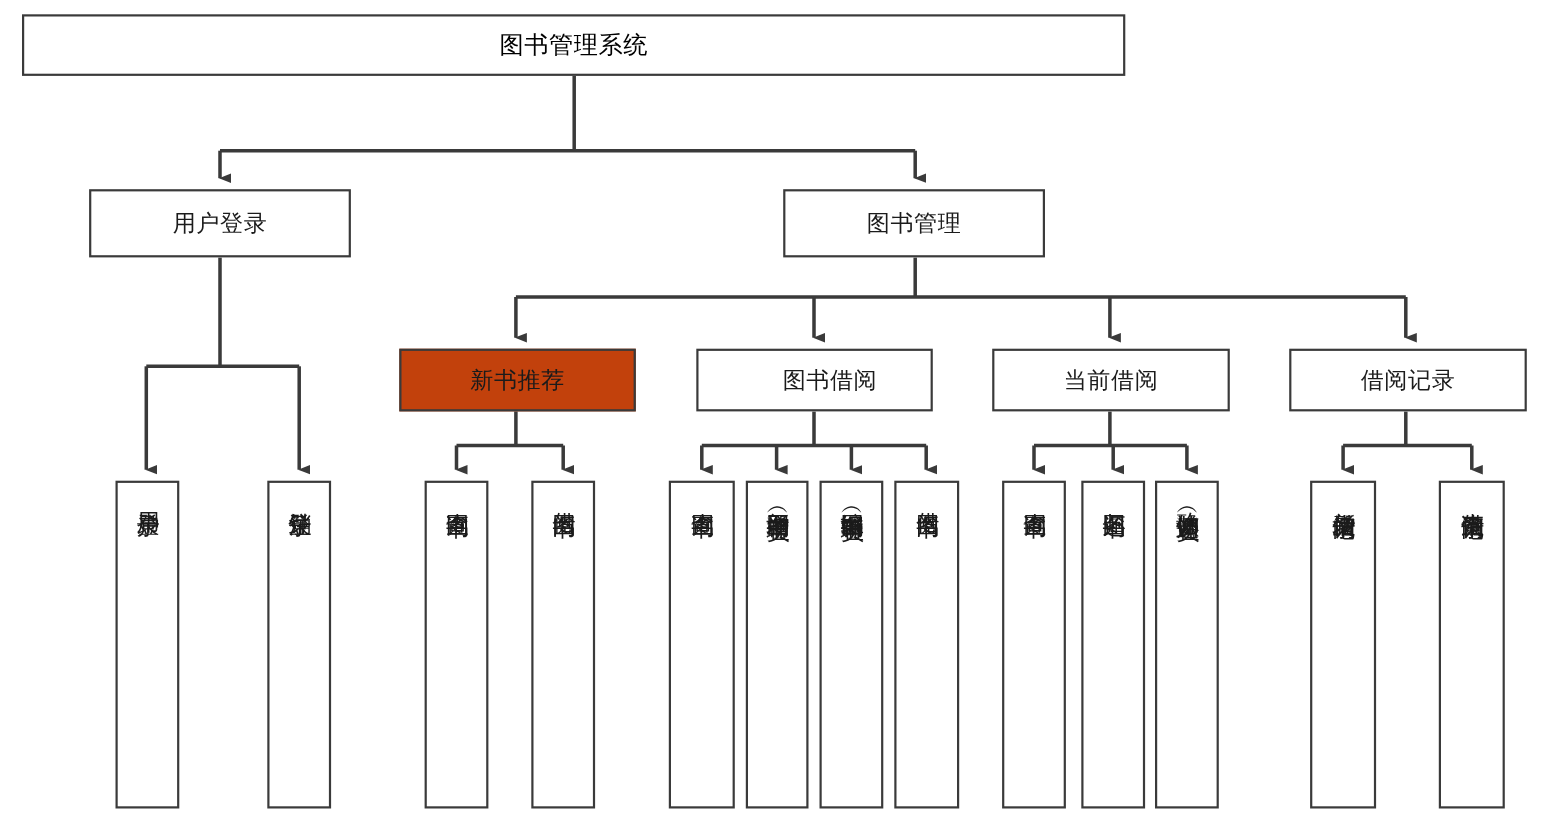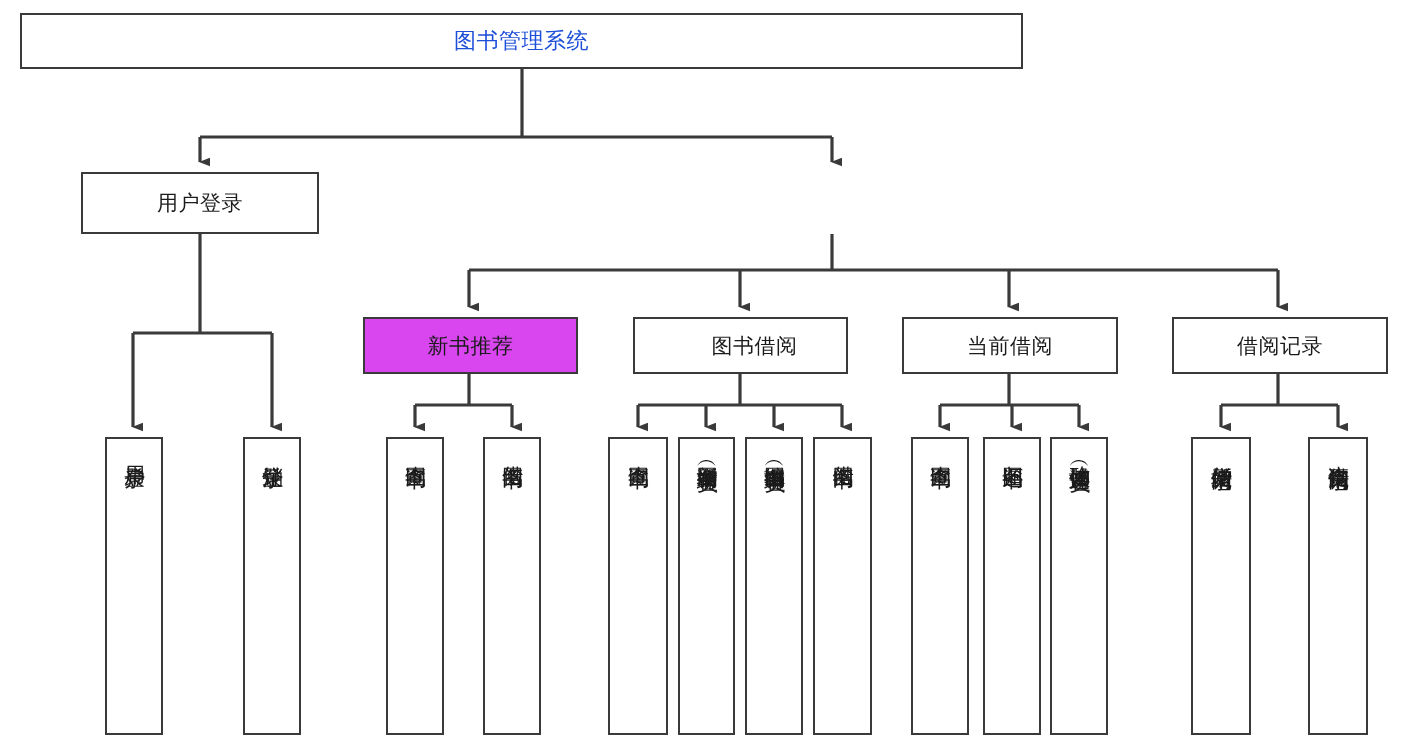--- a/index.html
+++ b/index.html
@@ -112,29 +112,32 @@
       <path d="M 1012,405 L 1012,427" marker-end="url(#arrowhead)"></path>
       <path d="M 1079,405 L 1079,427" marker-end="url(#arrowhead)"></path>
 
       <path d="M 1278,374 L 1278,405"></path>
       <path d="M 1221,405 L 1338,405"></path>
       <path d="M 1221,405 L 1221,427" marker-end="url(#arrowhead)"></path>
       <path d="M 1338,405 L 1338,427" marker-end="url(#arrowhead)"></path>
     </g>
   </svg>
 
-  <div class="node horiz root" style="left: 20px; top: 13px; width: 1003px; height: 56px; border-color: rgb(58, 58, 58); background: rgb(255, 255, 255); color: #1d4ed8;">
+  <div class="node horiz root" style="left: 20px; top: 13px; width: 1003px; height: 56px; border-color: rgb(58, 58, 58); background: rgb(255, 255, 255); color: #000000;">
     <span>图书管理系统</span>
   </div>
 
   <div class="node horiz" style="left: 81px; top: 172px; width: 238px; height: 62px; border-color: rgb(58, 58, 58); background: rgb(255, 255, 255); color: rgb(27, 27, 27);">
     <span>用户登录</span>
   </div>
+  <div class="node horiz" style="left: 712px; top: 172px; width: 238px; height: 62px; border-color: rgb(58, 58, 58); background: rgb(255, 255, 255); color: rgb(27, 27, 27);">
+    <span>图书管理</span>
+  </div>
 
-  <div class="node horiz" style="left: 363px; top: 317px; width: 215px; height: 57px; border-color: rgb(58, 58, 58); background: #d946ef; color: rgb(27, 27, 27);">
+  <div class="node horiz" style="left: 363px; top: 317px; width: 215px; height: 57px; border-color: rgb(58, 58, 58); background: #c2410c; color: rgb(27, 27, 27);">
     <span>新书推荐</span>
   </div>
   <div class="node horiz" style="left: 633px; top: 317px; width: 215px; height: 57px; border-color: rgb(58, 58, 58); background: rgb(255, 255, 255); color: rgb(27, 27, 27); padding-left: 28px;">
     <span>图书借阅</span>
   </div>
   <div class="node horiz" style="left: 1172px; top: 317px; width: 216px; height: 57px; border-color: rgb(58, 58, 58); background: rgb(255, 255, 255); color: rgb(27, 27, 27);">
     <span>借阅记录</span>
   </div>
   <div class="node horiz" style="left: 902px; top: 317px; width: 216px; height: 57px; border-color: rgb(58, 58, 58); background: rgb(255, 255, 255); color: rgb(27, 27, 27);">
     <span>当前借阅</span>

